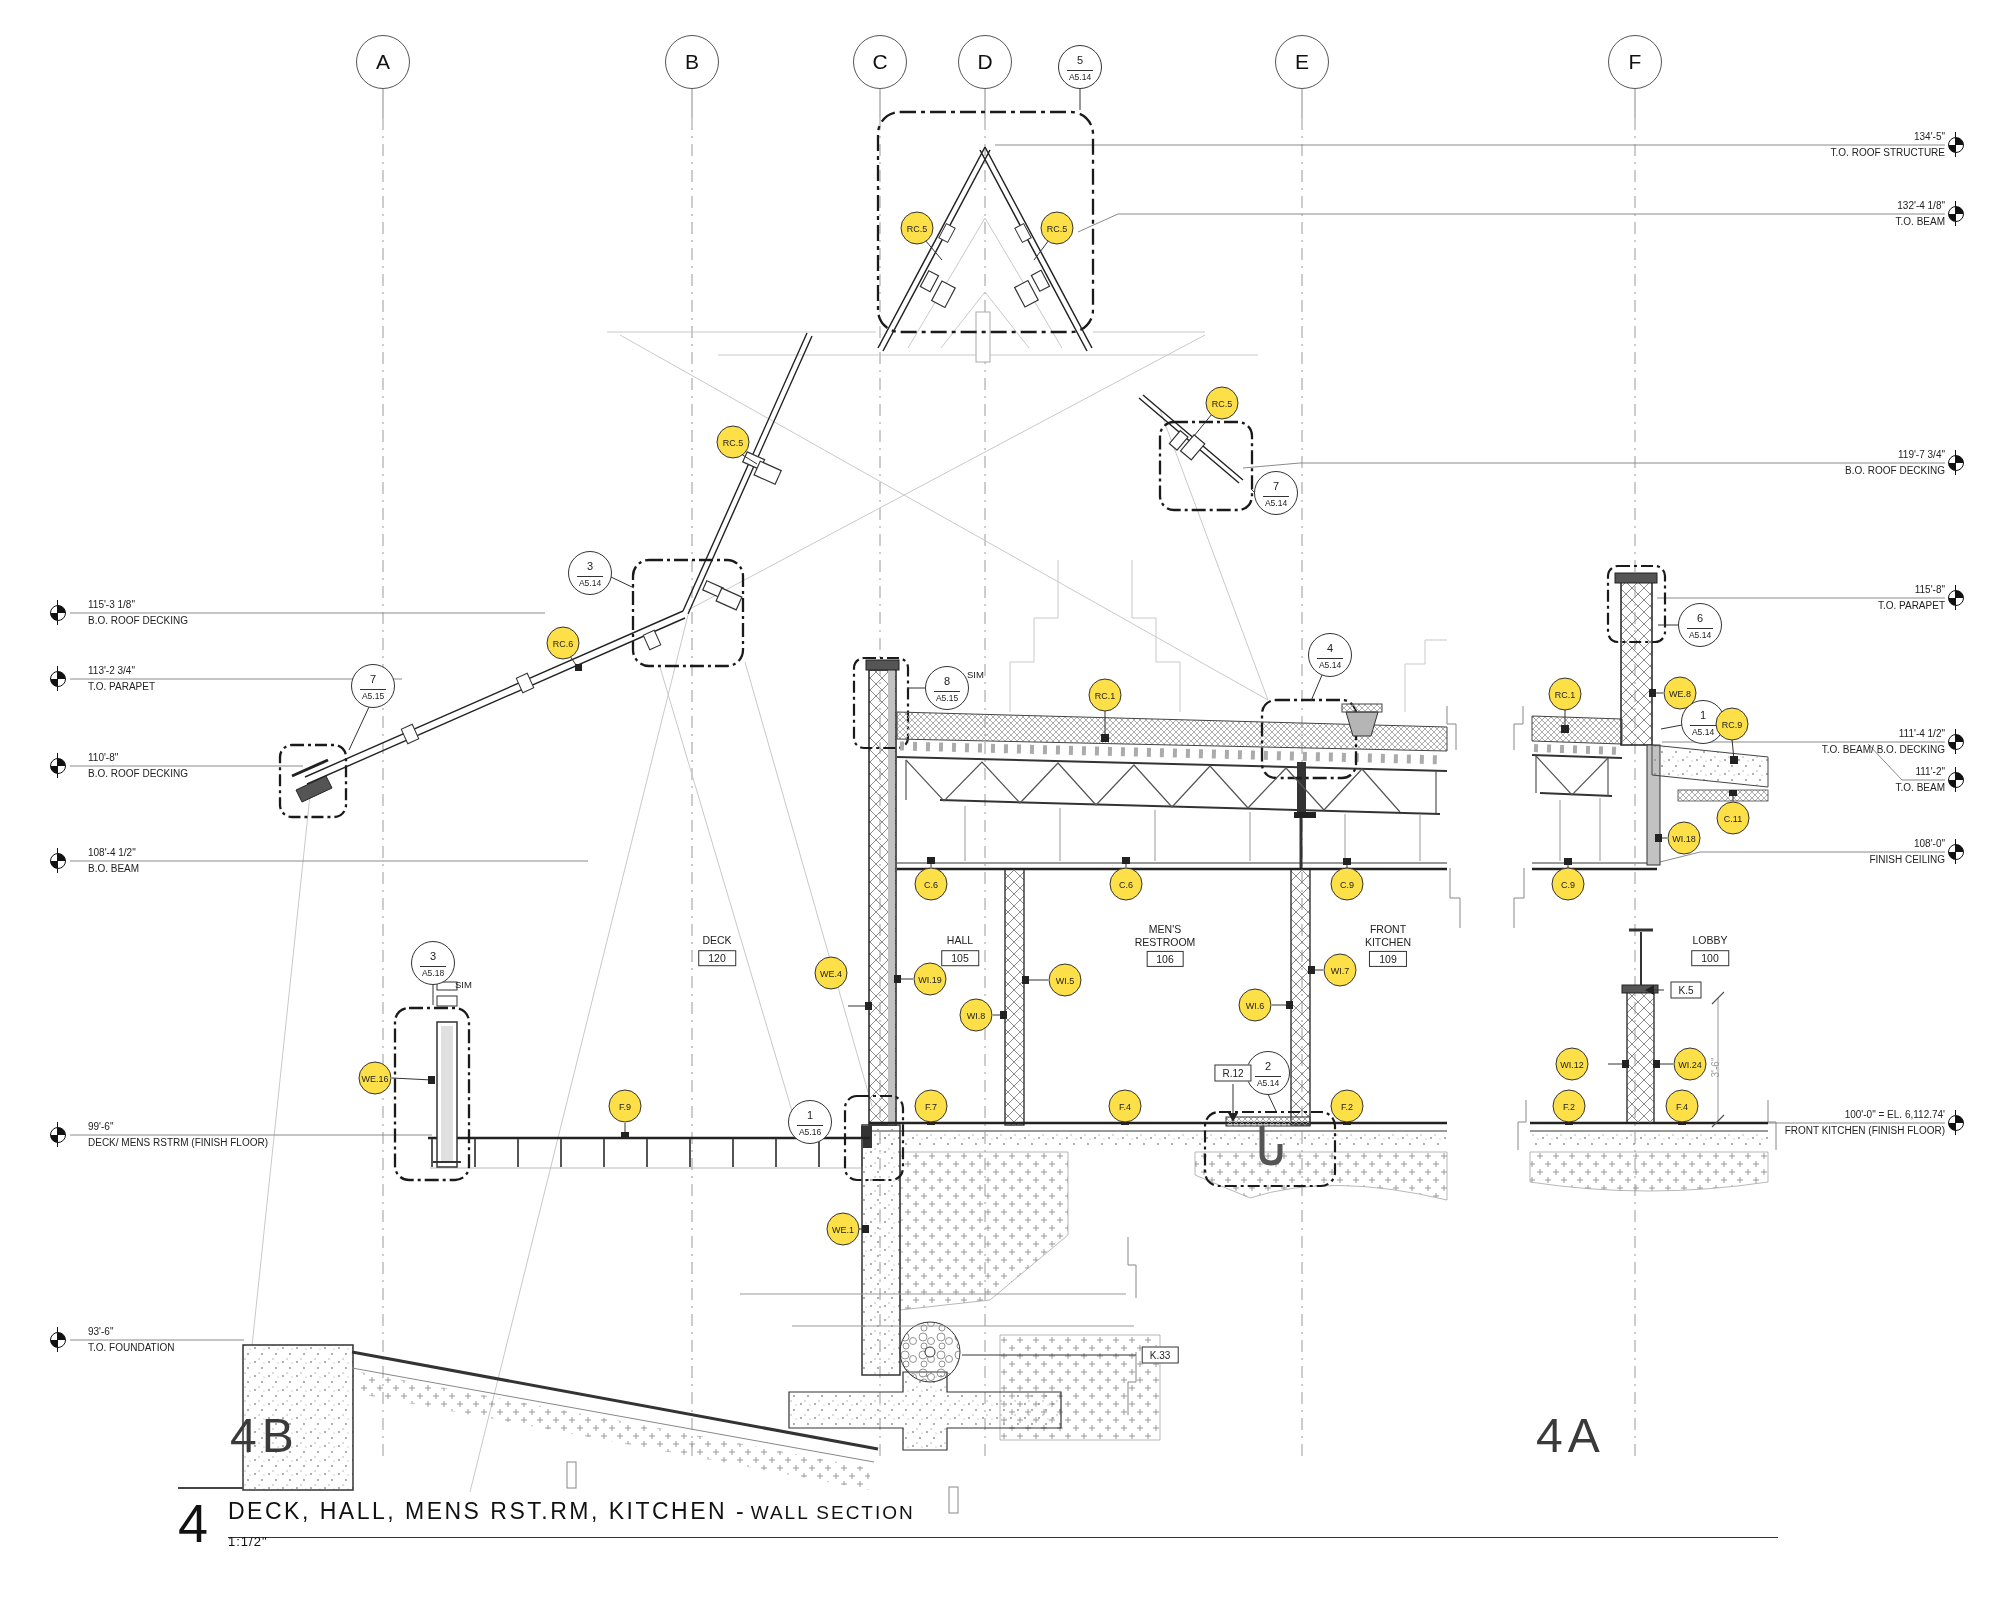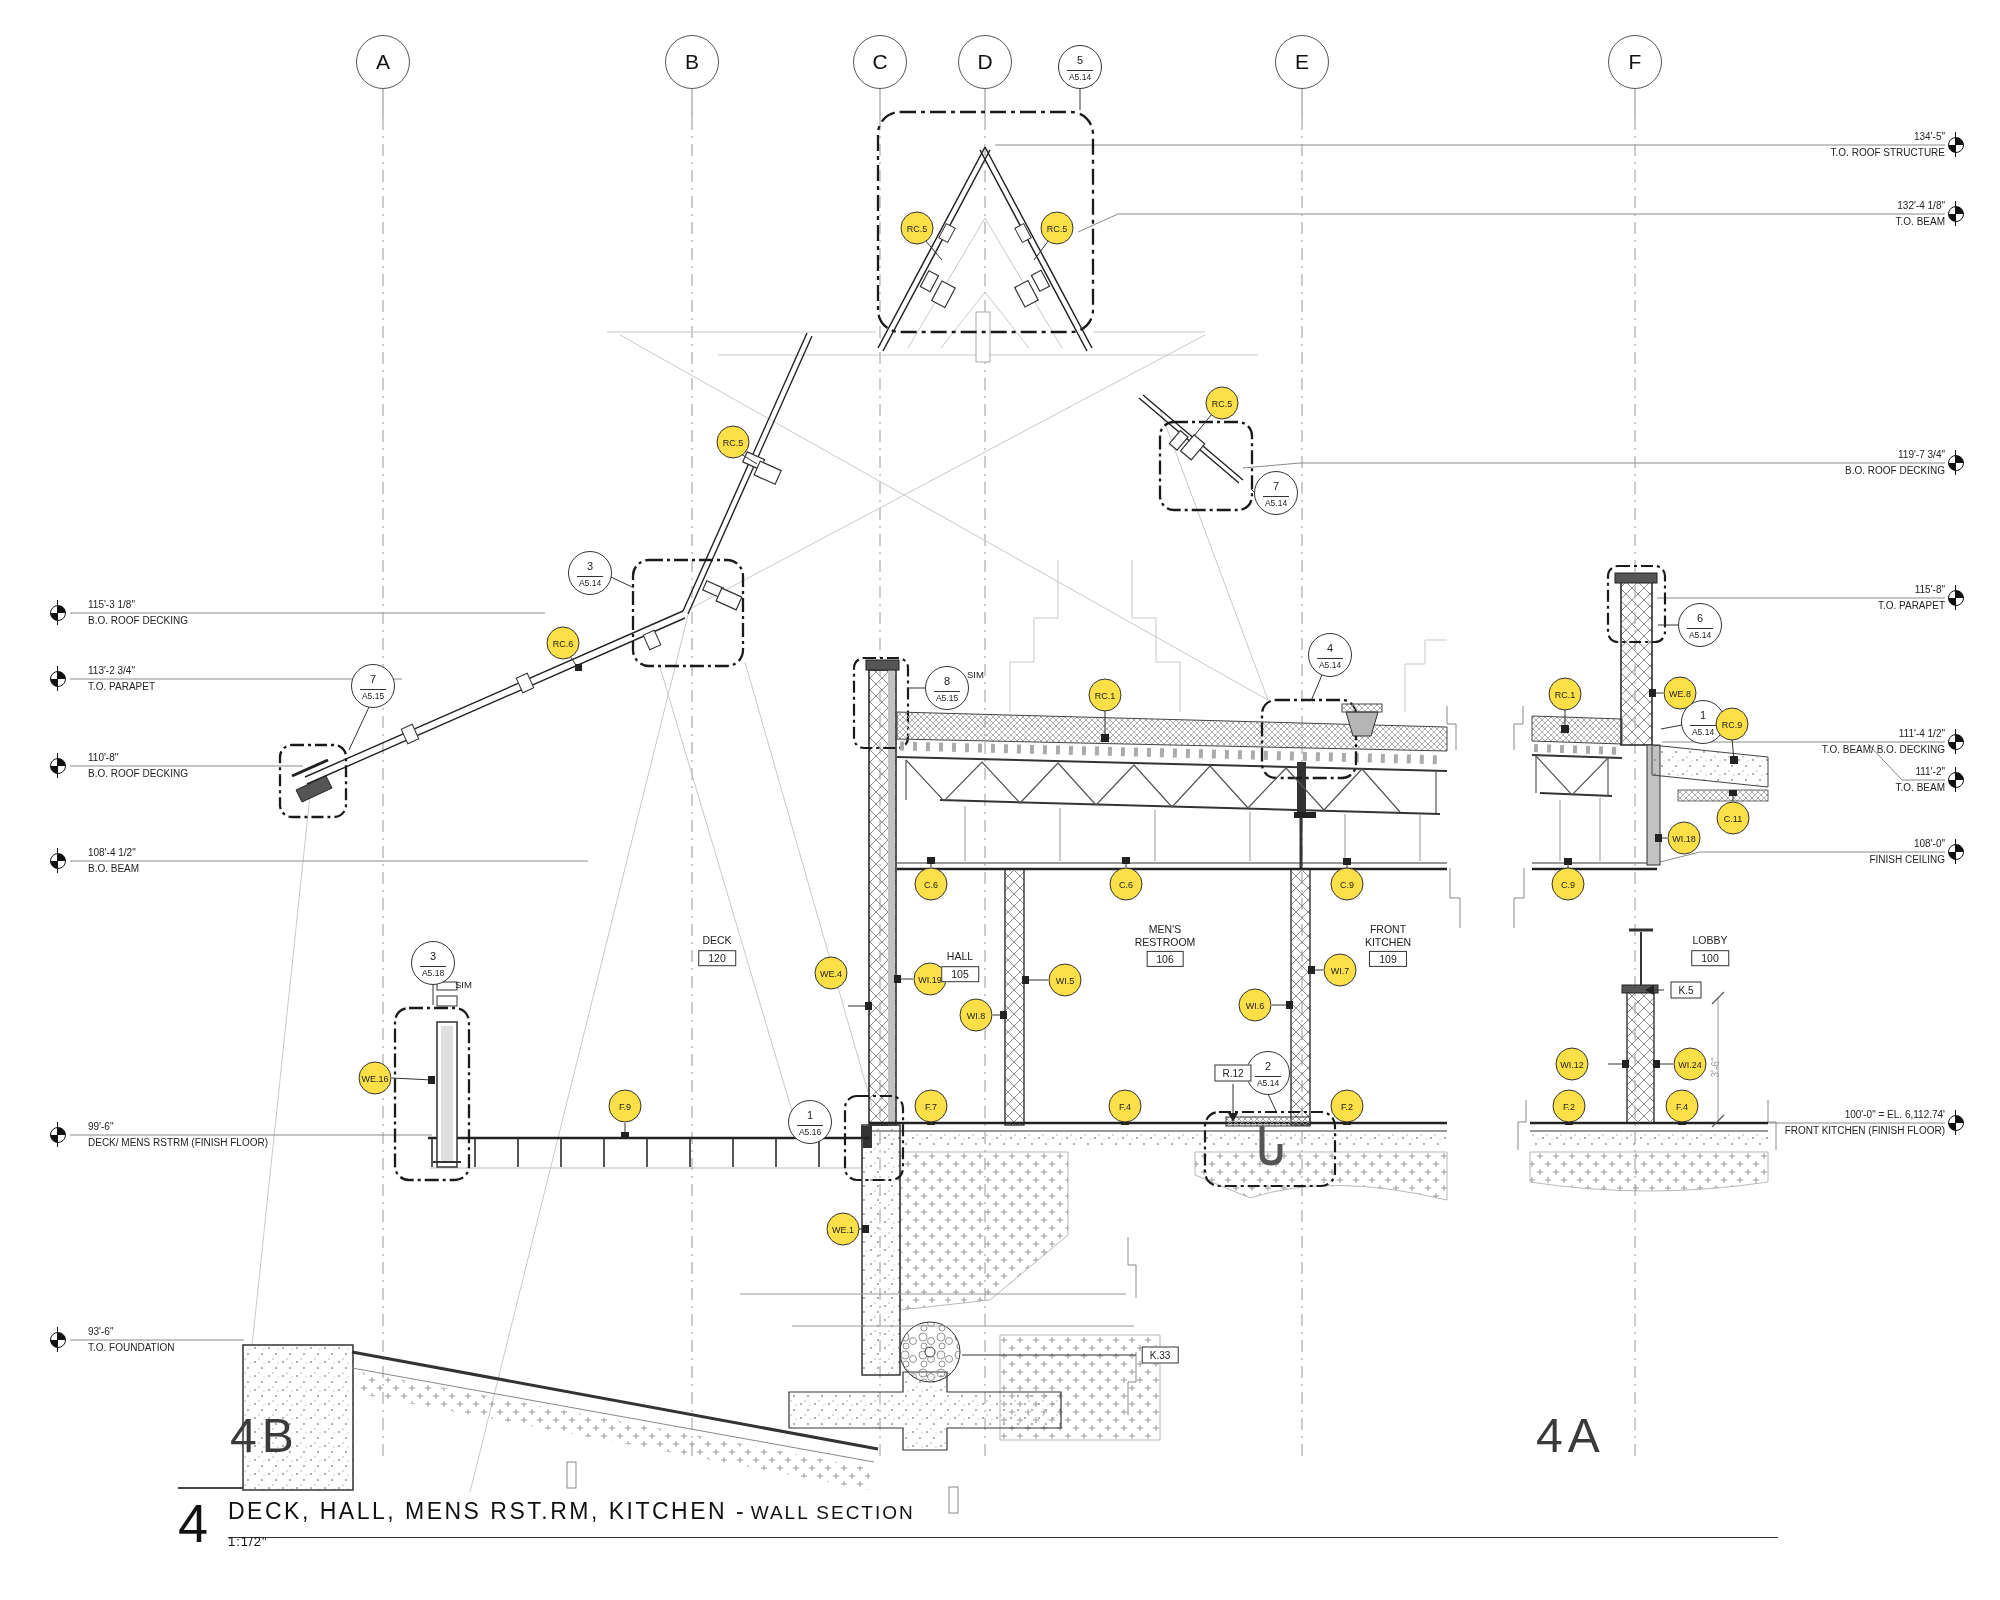--- a/index.html
+++ b/index.html
@@ -305,21 +305,21 @@
       <div class="ctr tag" style="left: 1347px; top: 1106px;">F.2</div>
       <div class="ctr tag" style="left: 1569px; top: 1106px;">F.2</div>
       <div class="ctr tag" style="left: 1682px; top: 1106px;">F.4</div>
       <div class="ctr bx" style="left: 1233px; top: 1073px;">R.12</div>
       <div class="ctr bx" style="left: 1686px; top: 990px;">K.5</div>
       <div class="ctr bx" style="left: 1160px; top: 1355px;">K.33</div>
       <div class="ctr room" style="left: 717px; top: 950px;">
         <div class="rn">DECK</div>
         <div class="rb">120</div>
       </div>
-      <div class="ctr room" style="left: 960px; top: 950px; margin-top: 16px;">
+      <div class="ctr room" style="left: 960px; top: 950px;">
         <div class="rn">HALL</div>
         <div class="rb">105</div>
       </div>
       <div class="ctr room" style="left: 1165px; top: 945px;">
         <div class="rn">MEN'S
 RESTROOM</div>
         <div class="rb">106</div>
       </div>
       <div class="ctr room" style="left: 1388px; top: 945px;">
         <div class="rn">FRONT

